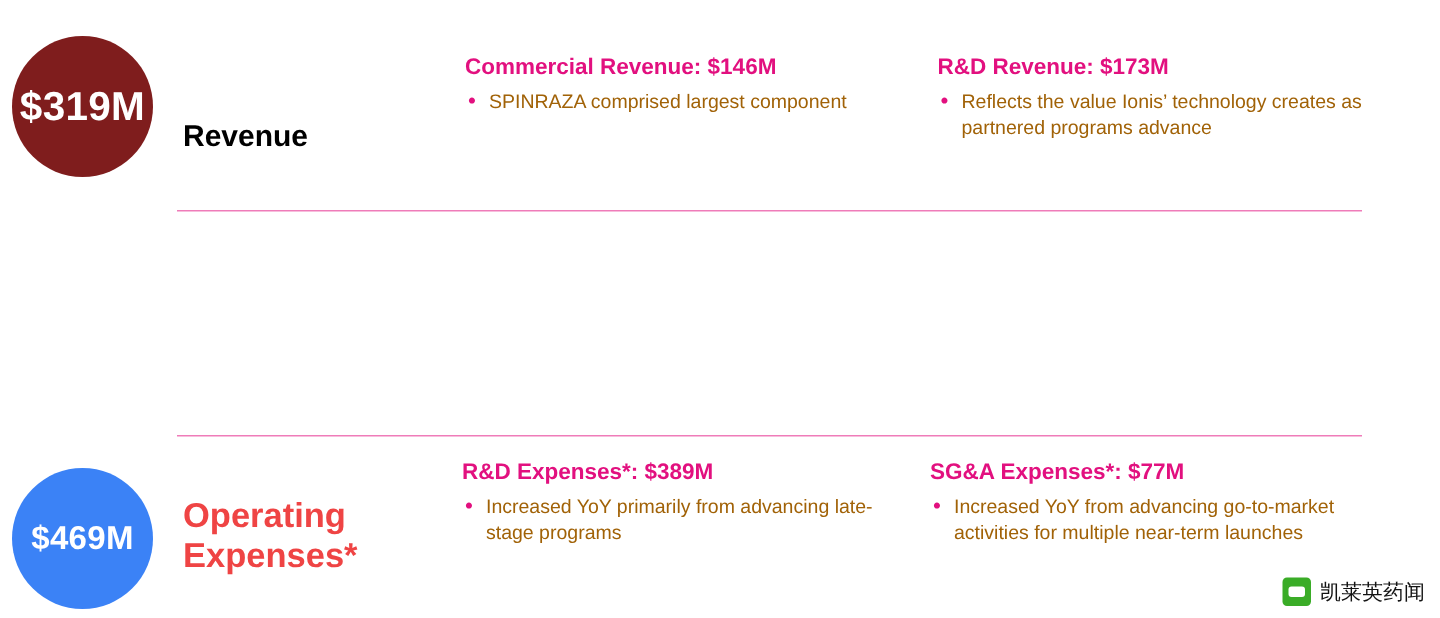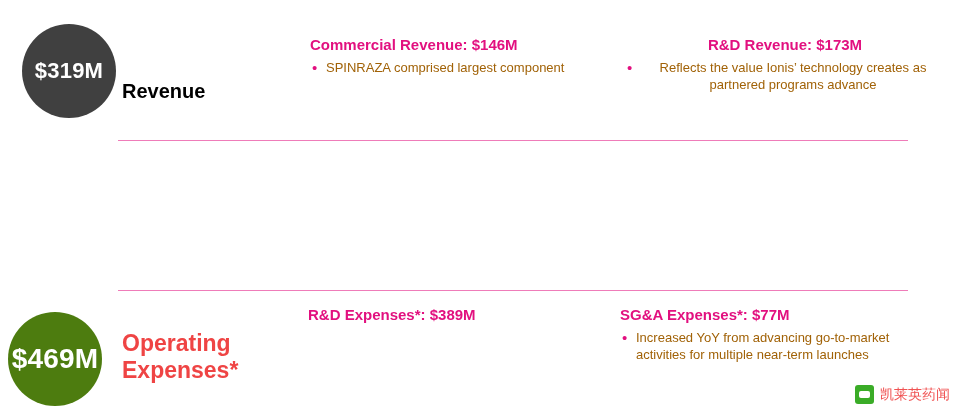--- a/index.html
+++ b/index.html
@@ -34,30 +34,30 @@
     position: absolute;
     border-radius: 50%;
     color: #ffffff;
     display: flex;
     align-items: center;
     justify-content: center;
     font-weight: bold;
     letter-spacing: 0.2px;
   }
   .badge-revenue {
-    left: 22px;  top: 24px;
+    left: 8px;  top: 24px;
     width: 94px; height: 94px;
-    background: #404040;
-    font-size: 22px;
+    background: #7f1d1d;
+    font-size: 27px;
   }
   .badge-opex {
     left: 8px;  top: 172px;
     width: 94px; height: 94px;
-    background: #4d7c0f;
-    font-size: 28px;
+    background: #3b82f6;
+    font-size: 22px;
   }
 
   
   .cat-label {
     position: absolute;
     font-weight: bold;
     line-height: 1.16;
   }
   .cat-revenue {
     left: 122px; top: 52px;
@@ -99,21 +99,21 @@
   ul.bullets li:before {
     content: "\2022";
     position: absolute;
     left: 2px;
     top: -1px;
     color: #e2107f;
     font-size: 15px;
   }
 
   .rev-col-1  { left: 310px; top: 36px;  width: 300px; }
-  .rev-col-2  { left: 625px; top: 36px;  width: 320px; text-align: center; }
+  .rev-col-2  { left: 625px; top: 36px;  width: 320px; }
   .opex-col-1 { left: 308px; top: 166px; width: 300px; }
   .opex-col-2 { left: 620px; top: 166px; width: 320px; }
 
   
   .divider {
     position: absolute;
     height: 1px;
     background: #e2107f;
     opacity: 0.55;
   }
@@ -140,21 +140,21 @@
   .wm-logo:before {
     content: "";
     position: absolute;
     left: 4px; top: 6px;
     width: 11px; height: 7px;
     border-radius: 2px;
     background: #ffffff;
   }
   .wm-text {
     font-size: 14px;
-    color: #ef4444;
+    color: #000000;
     font-family: "DejaVu Sans", sans-serif;
   }
 </style>
 </head>
 <body>
 
 <div class="slide">
 
   <div class="row row-revenue">
     <div class="badge badge-revenue">
@@ -180,20 +180,23 @@
   <div class="divider divider-1"></div>
 
   <div class="row row-opex">
     <div class="badge badge-opex">
       <span>$469M</span>
     </div>
     <div class="cat-label cat-opex">Operating Expenses*</div>
 
     <div class="col opex-col-1">
       <div class="col-head magenta">R&amp;D Expenses*: $389M</div>
+      <ul class="bullets">
+        <li>Increased YoY primarily from advancing late-stage programs</li>
+      </ul>
     </div>
 
     <div class="col opex-col-2">
       <div class="col-head magenta">SG&amp;A Expenses*: $77M</div>
       <ul class="bullets">
         <li>Increased YoY from advancing go-to-market activities for multiple near-term launches</li>
       </ul>
     </div>
   </div>
 

